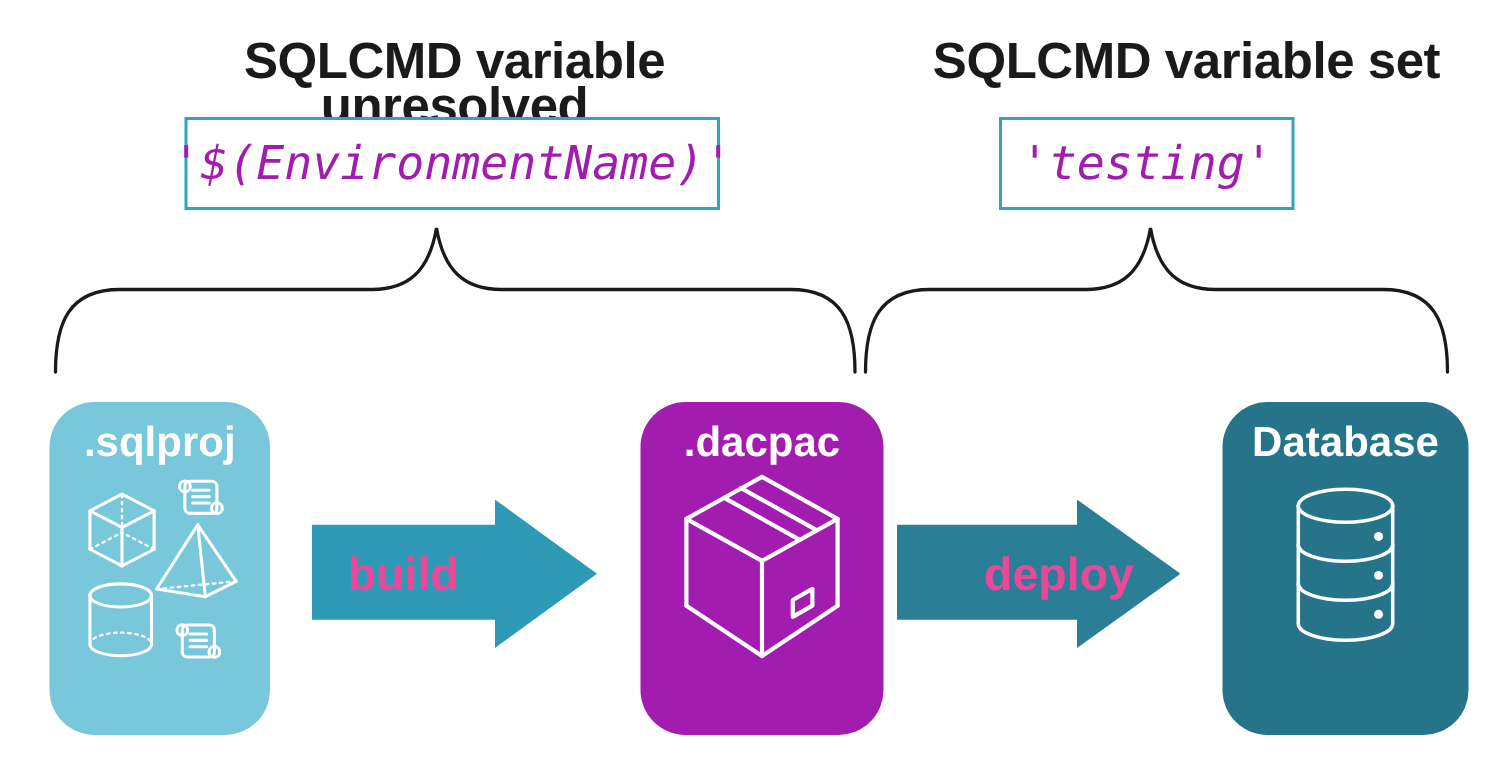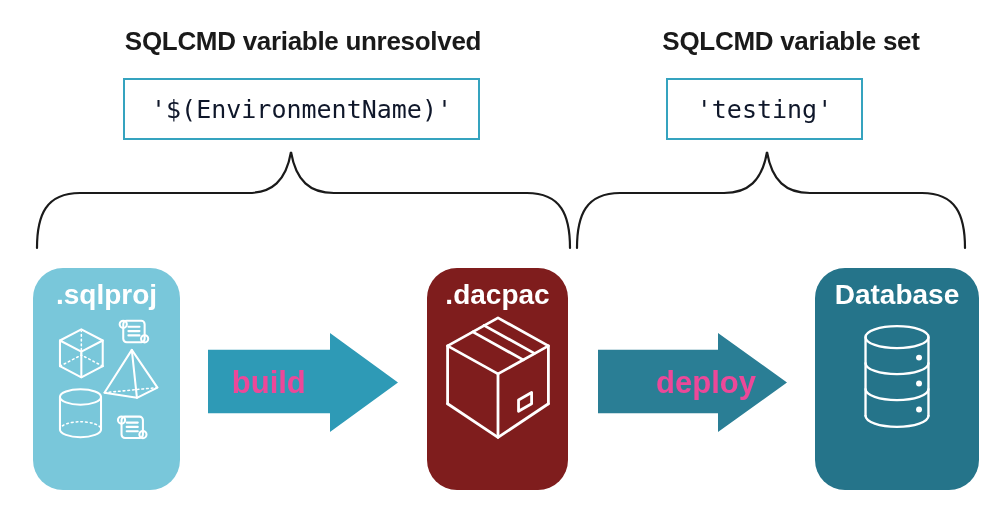--- a/index.html
+++ b/index.html
@@ -1,44 +1,45 @@
 <!DOCTYPE html>
 <html><head>
 <meta charset="utf-8">
 <style>
   html,body { margin:0; padding:0; background:#ffffff; }
   .canvas {
     position:relative; width:1000px; height:522px; background:#ffffff;
     font-family:"Liberation Sans", sans-serif; overflow:hidden;
   }
   .heading {
-    position:absolute; top:26px; font-weight:bold; font-size:26px;
+    position:absolute; top:26px; font-weight:bold; font-size:34px;
     color:#1a1a1a; text-align:center; letter-spacing:-0.3px; line-height:30px;
   }
   .heading-left  { left:103px; width:400px; }
   .heading-right { left:591px; width:400px; }
   .codebox {
     position:absolute; top:78px; height:62px; box-sizing:border-box;
     border:2.5px solid #35a3bf; background:#ffffff;
     display:flex; align-items:center; justify-content:center;
   }
   .codebox-left  { left:123px; width:357px; }
   .codebox-right { left:666px; width:197px; }
   .codetext {
-    font-family:"DejaVu Sans Mono", monospace; font-size:25px; color:#0f172a;
+    font-family:"DejaVu Sans Mono", monospace; font-size:31px; color:#a21caf;
     white-space:pre;
+    font-style:italic;
   }
   .braces-svg { position:absolute; left:0; top:145px; }
 
   .node {
     position:absolute; top:268px; height:222px; border-radius:30px;
     display:flex; flex-direction:column; align-items:center;
   }
   .node-sqlproj  { left:33px;  width:147px; background:#79c7da; }
-  .node-dacpac   { left:427px; width:141px; background:#7f1d1d; }
+  .node-dacpac   { left:427px; width:162px; background:#a21caf; }
   .node-database { left:815px; width:164px; background:#25748a; }
   .node-label {
     margin-top:13px; font-size:28px; font-weight:bold; color:#ffffff;
     line-height:28px;
   }
   .icon-wrap { margin-top:5px; }
 
   .arrow { position:absolute; top:333px; height:99px; }
   .arrow-build  { left:208px; width:190px; }
   .arrow-deploy { left:598px; width:189px; }

